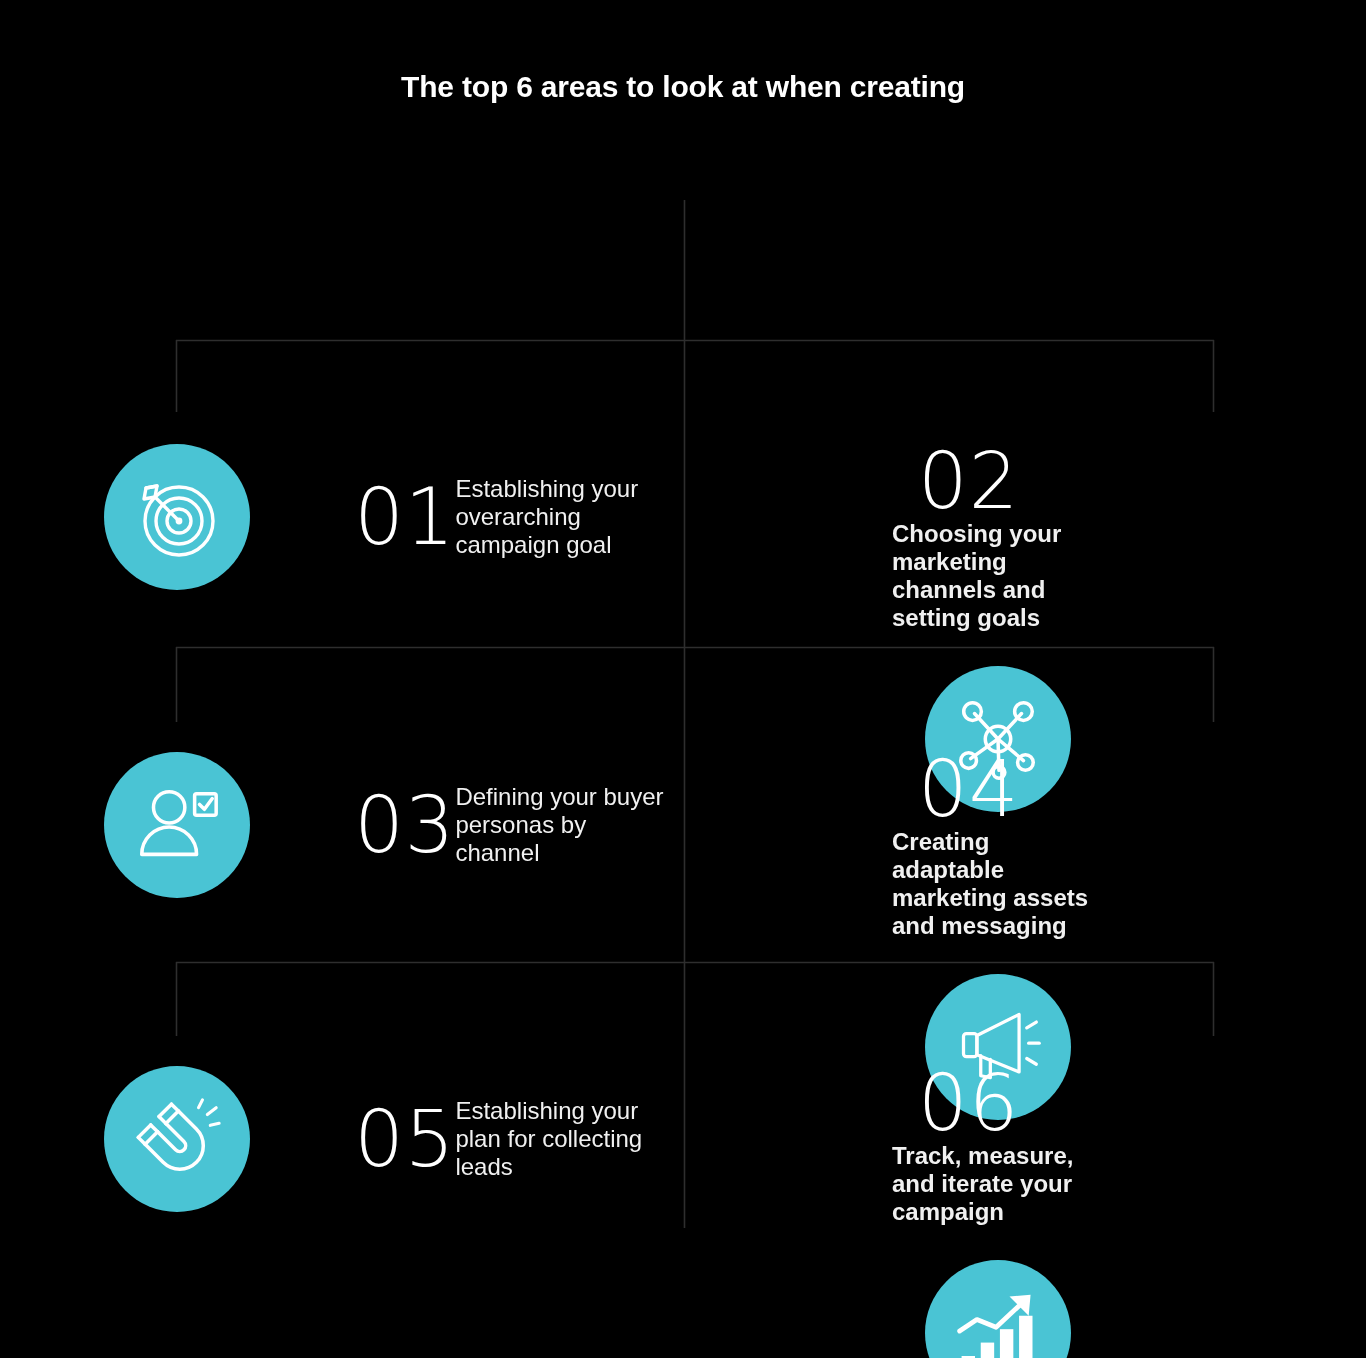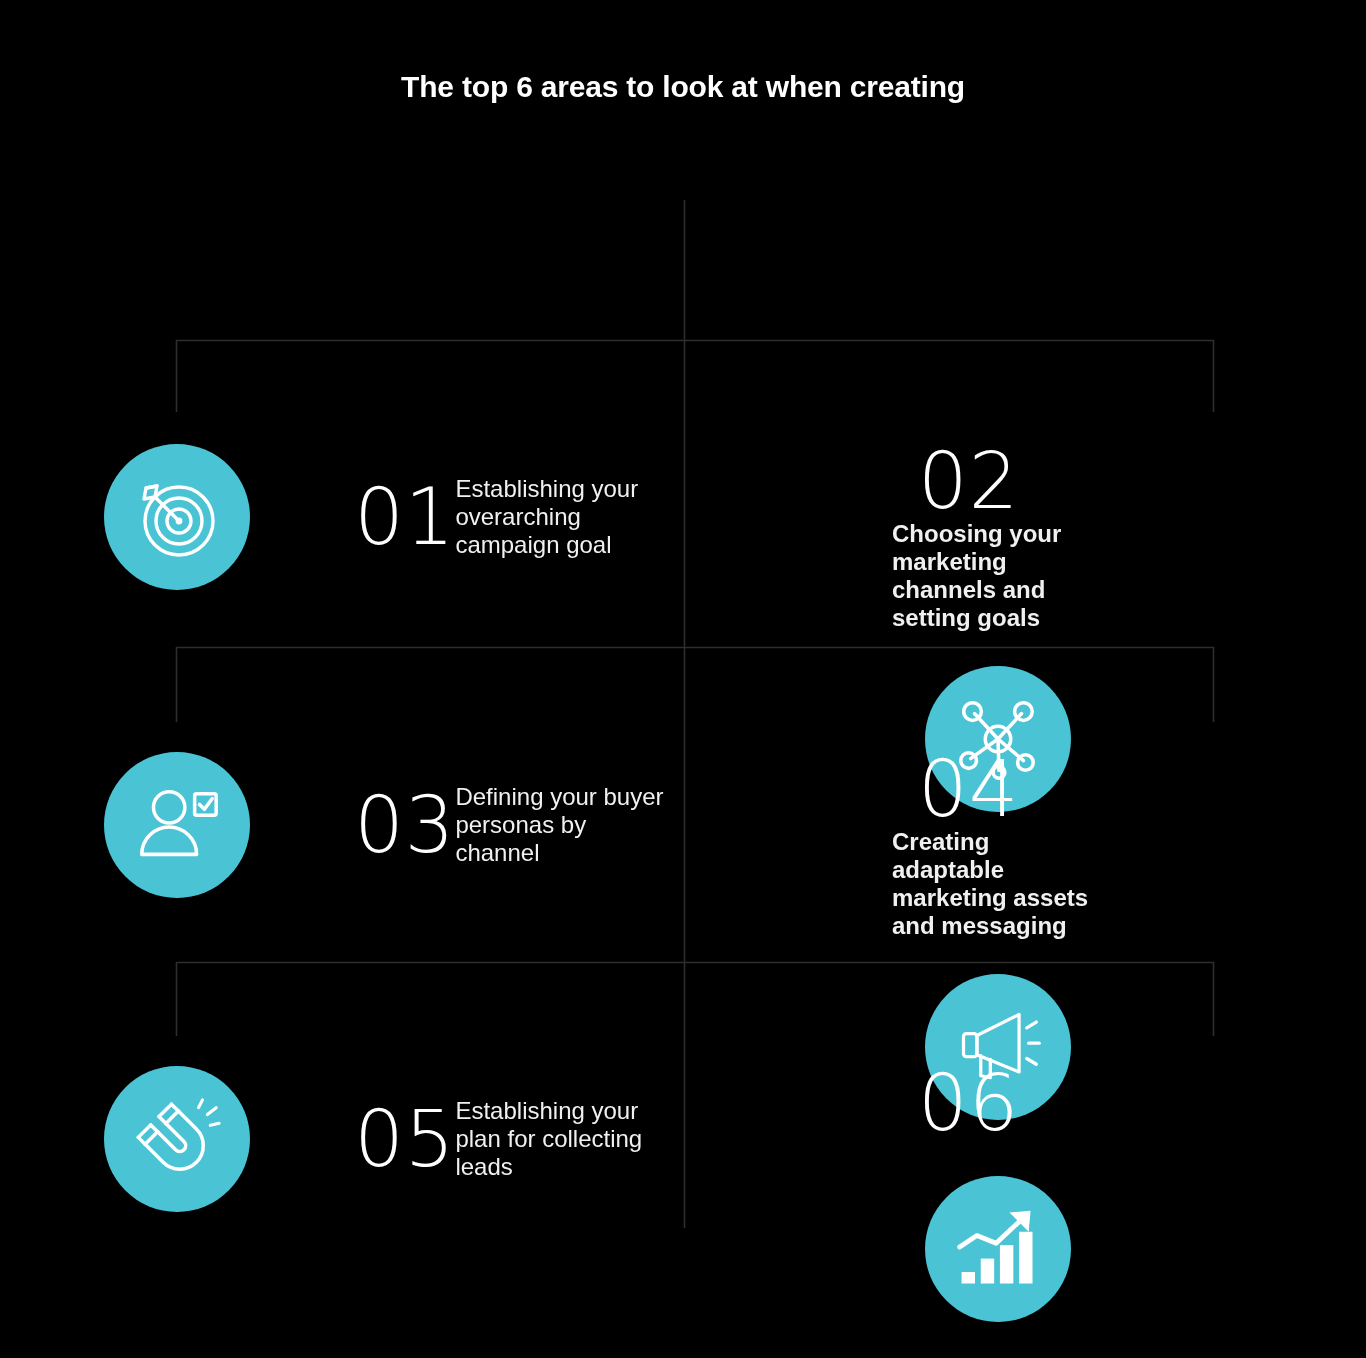--- a/index.html
+++ b/index.html
@@ -206,20 +206,21 @@
           <line x1="79" y1="23" x2="88" y2="16" stroke-width="3.2"></line>
           <line x1="82" y1="34" x2="91" y2="32" stroke-width="3.2"></line>
         </svg>
       </div>
       <div class="num num-left">05</div>
       <div class="cap cap-left">Establishing your plan for collecting leads</div>
     </div>
 
     <div class="cell cell-right">
       <div class="num num-right">06</div>
+      <div class="cap cap-right">Track, measure, and iterate your campaign</div>
       <div class="spacer-right"></div>
       <div class="badge">
         <svg width="92" height="92" viewBox="0 0 96 96" fill="none">
 
           <rect x="10" y="72" width="14" height="12" fill="#ffffff"></rect>
           <rect x="30" y="58" width="14" height="26" fill="#ffffff"></rect>
           <rect x="50" y="44" width="14" height="40" fill="#ffffff"></rect>
           <rect x="70" y="30" width="14" height="54" fill="#ffffff"></rect>
 
           <polyline points="8,46 26,34 46,42 76,14" fill="none" stroke="#ffffff" stroke-width="5" stroke-linecap="round" stroke-linejoin="round"></polyline>

